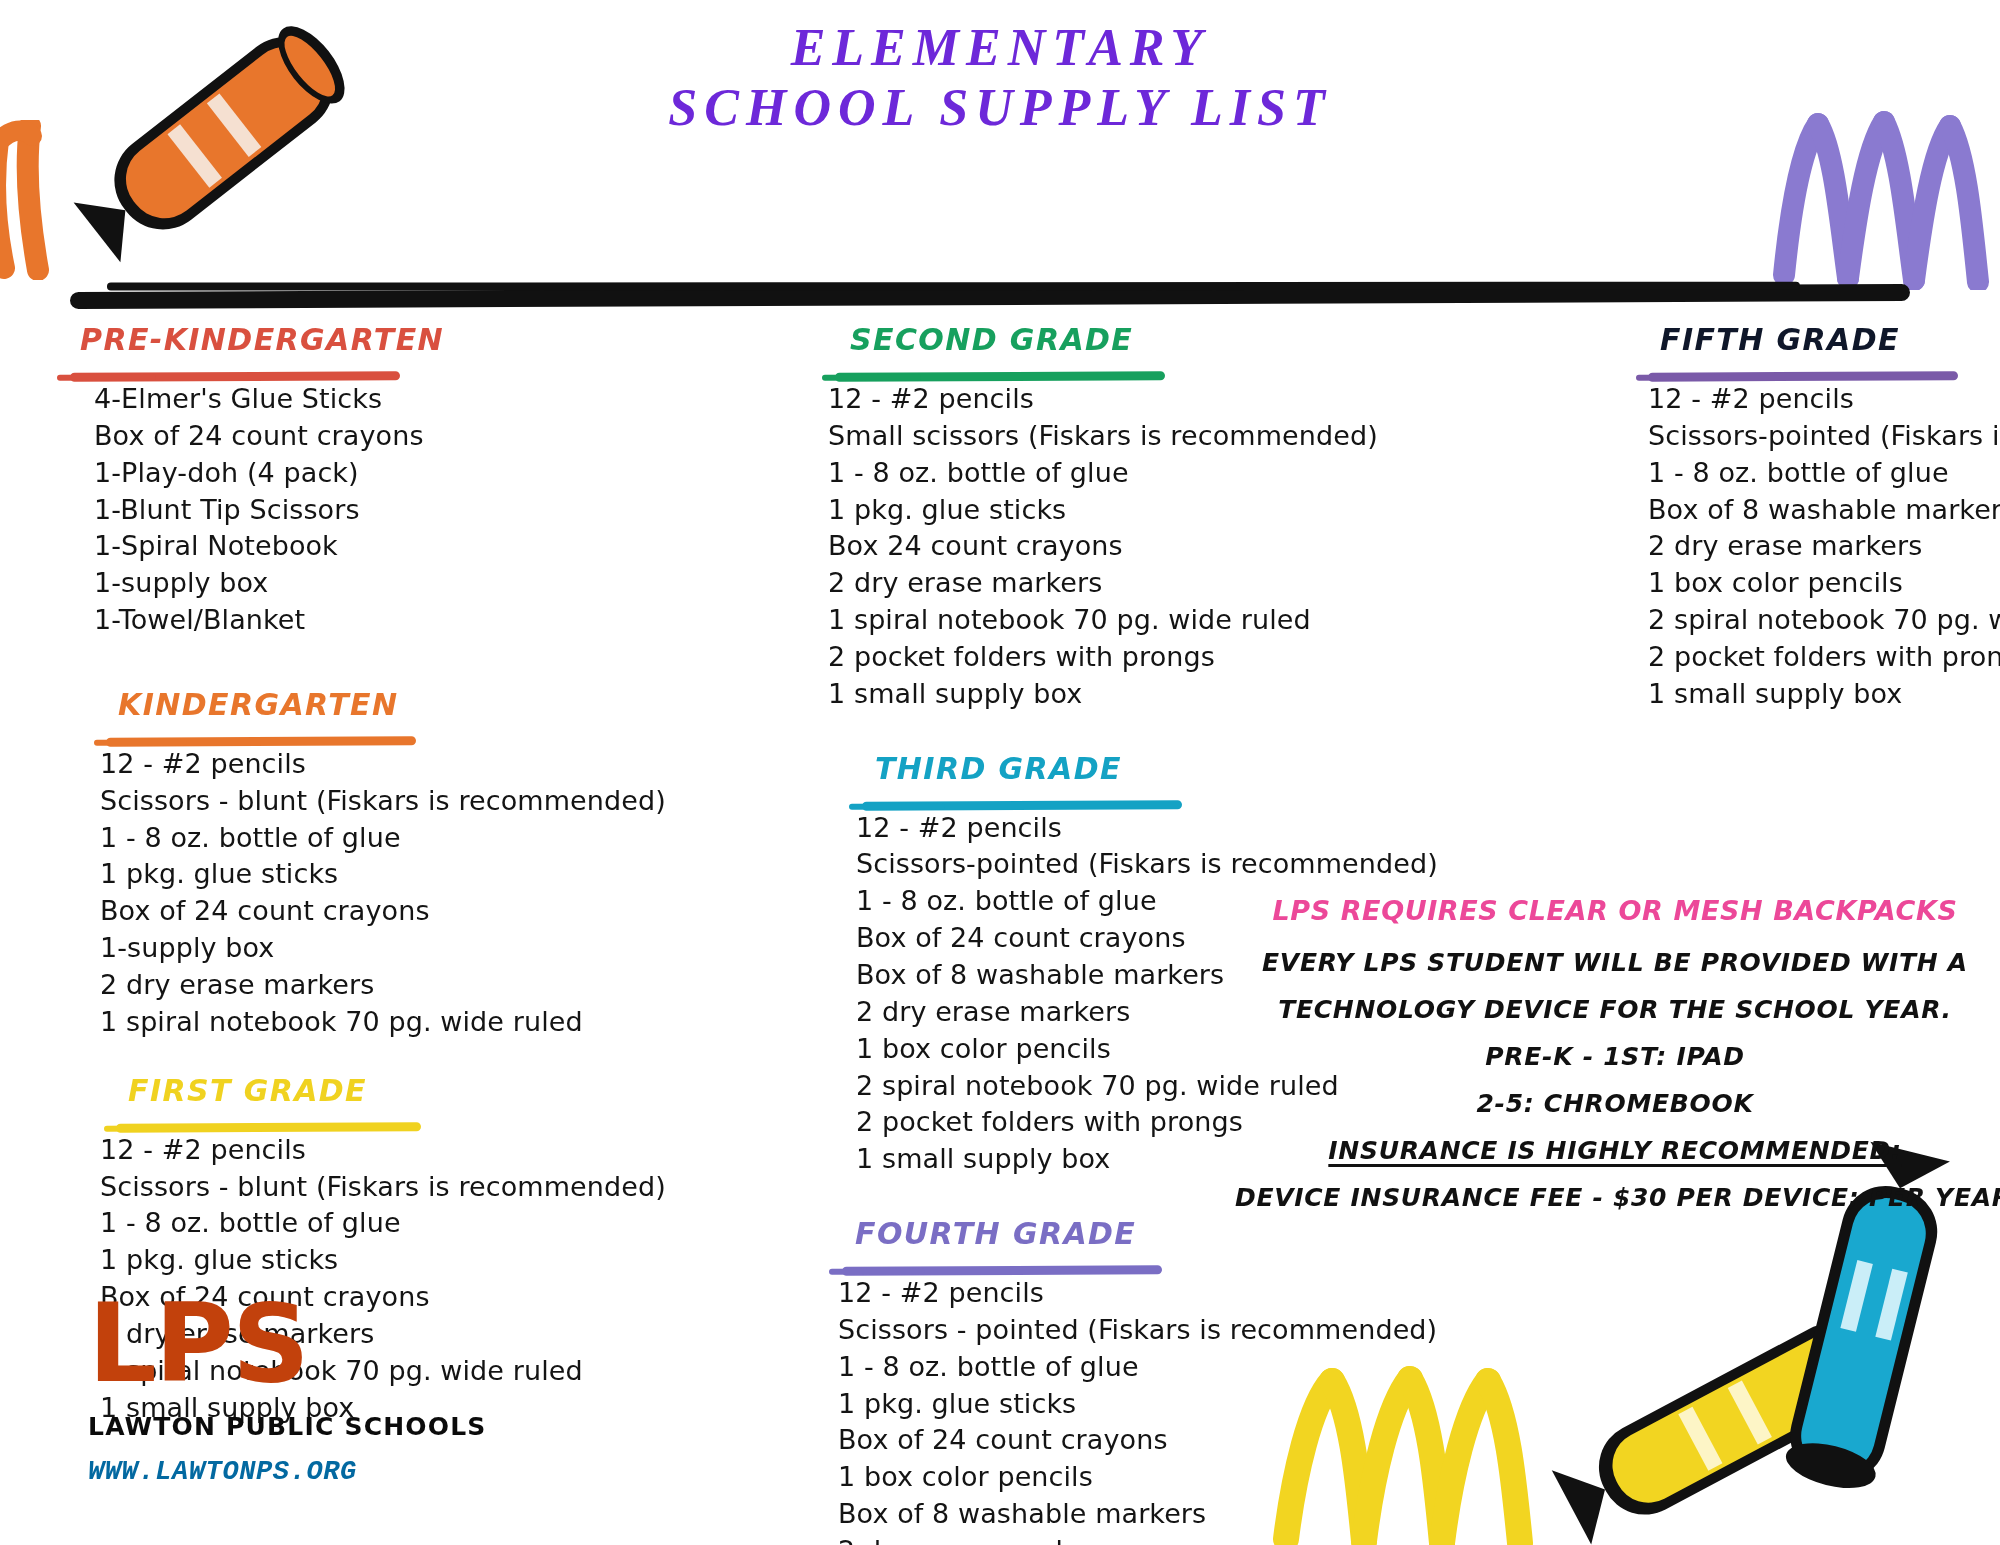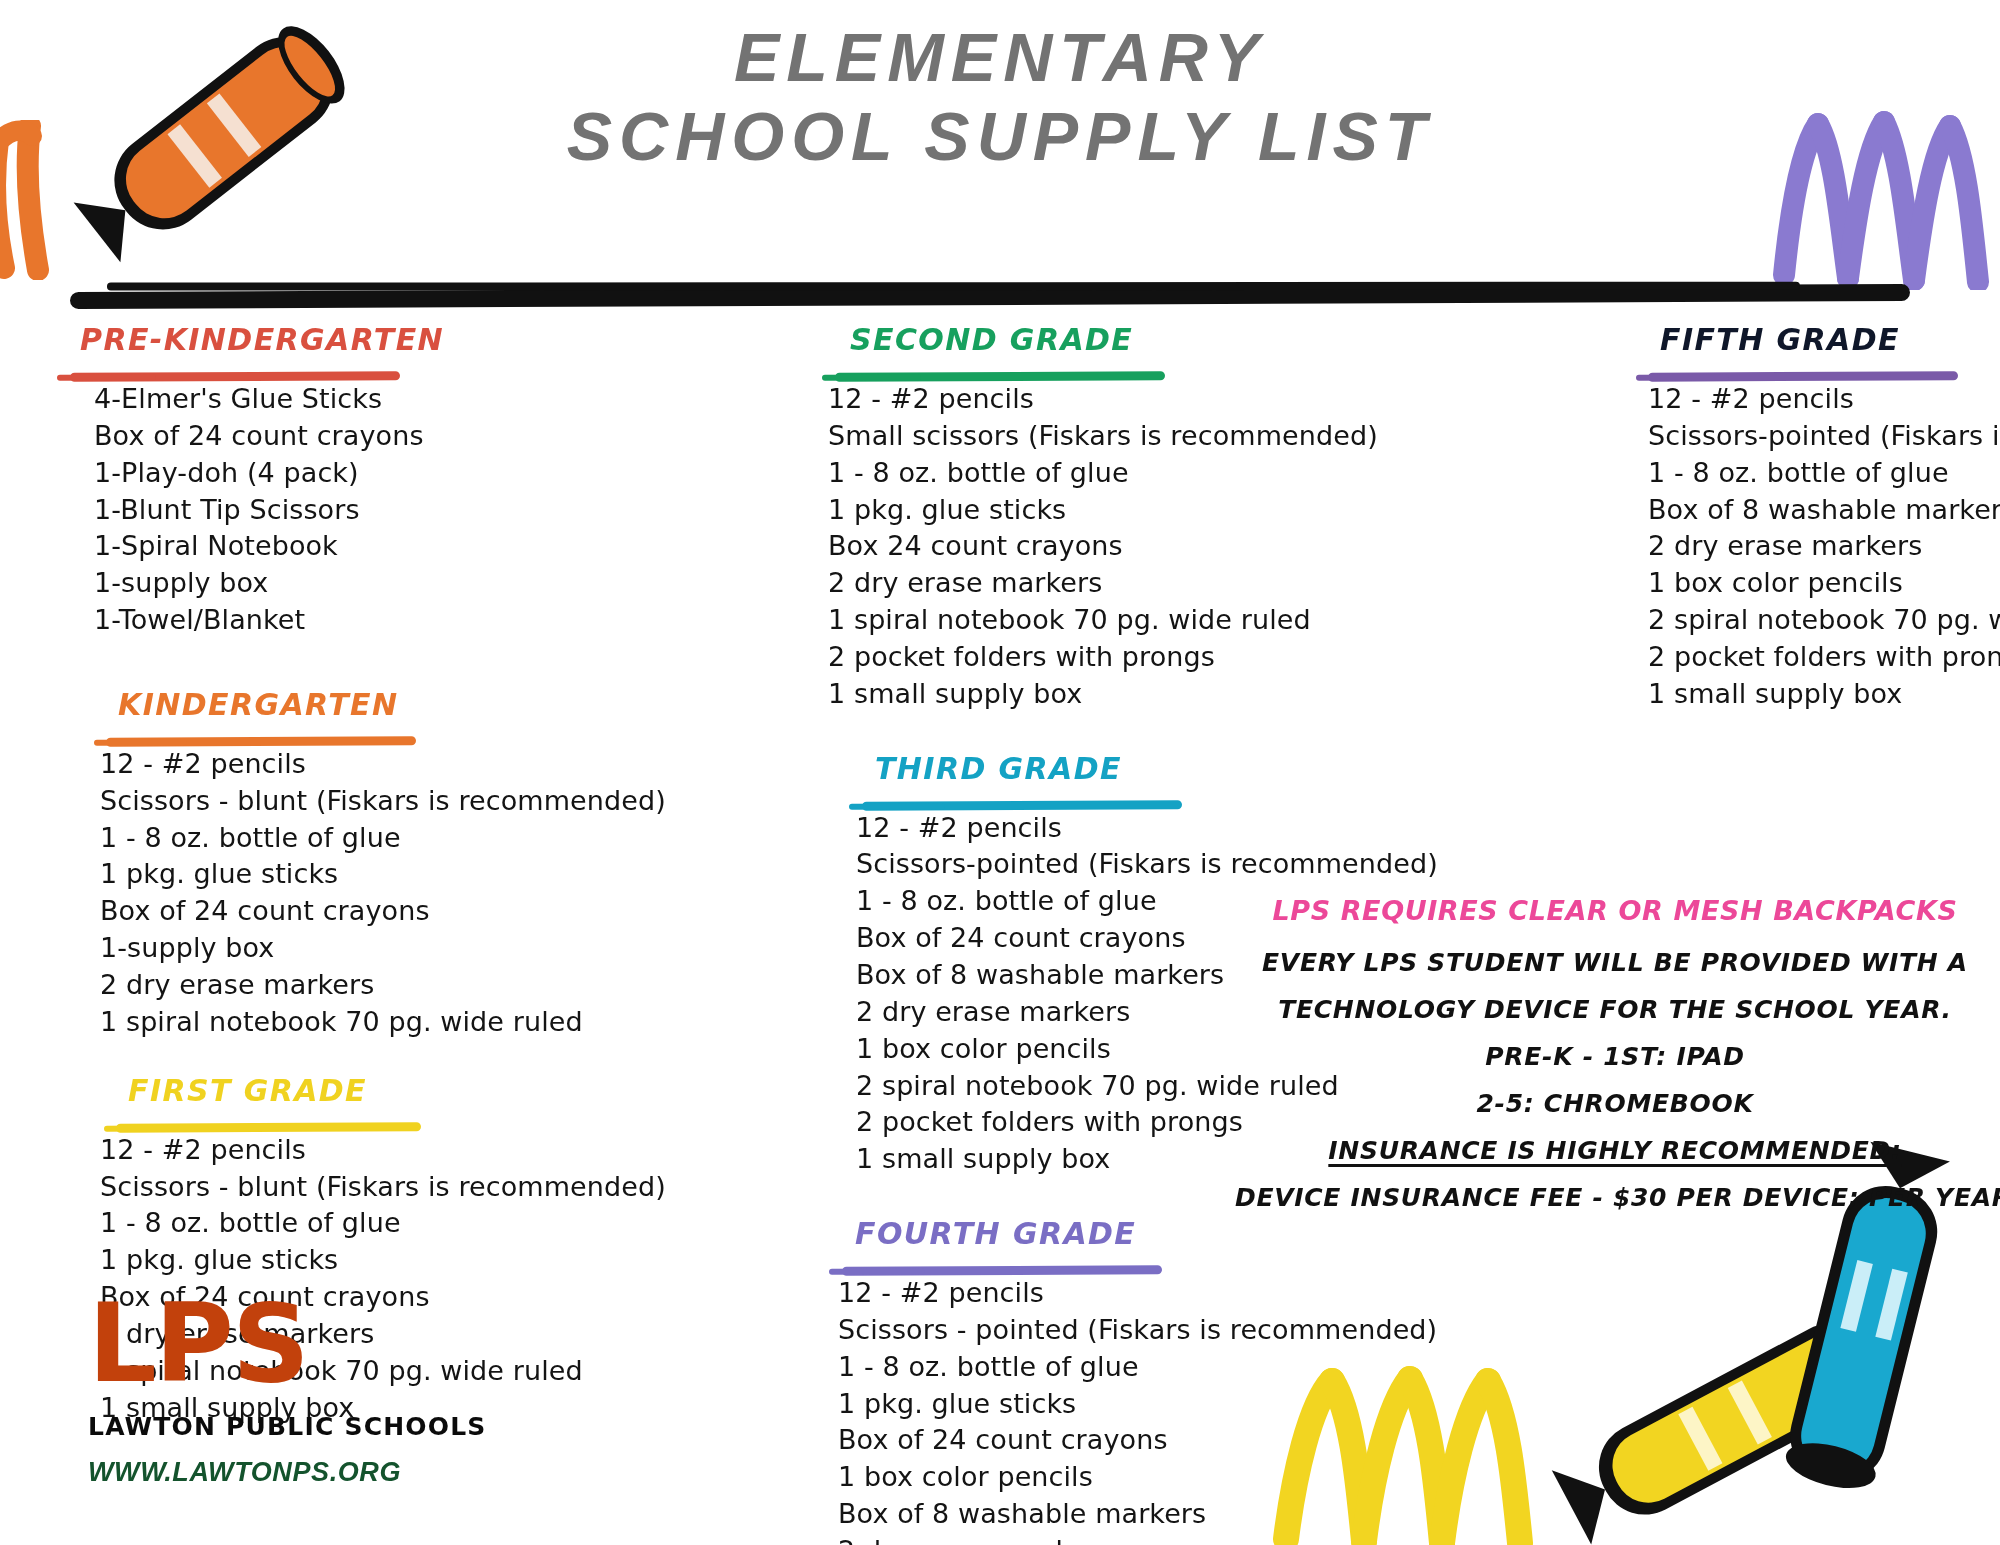--- a/index.html
+++ b/index.html
@@ -23,26 +23,26 @@
   #crayons-bottom-right { right: 0px; bottom: 0px; width: 470px; height: 430px; }
 
   
   .header {
     position: absolute;
     top: 18px; left: 0; right: 0;
     text-align: center;
     z-index: 5;
   }
   .header-line {
-    font-family: Liberation Sans, sans-serif;
+    font-family: Liberation Serif, serif;
     font-weight: bold;
     font-style: italic;
-    font-size: 68px;
+    font-size: 52px;
     letter-spacing: 7px;
-    color: #737373;
+    color: #6d28d9;
     line-height: 1.16;
     white-space: nowrap;
   }
 
   .rule {
     position: absolute;
     left: 70px;
     top: 288px;
     width: 1840px;
     height: 17px;
@@ -202,26 +202,26 @@
   }
   .logo-name {
     font-family: "DejaVu Sans", sans-serif;
     font-weight: bold;
     font-size: 25px;
     letter-spacing: 1.2px;
     color: #0b0b0b;
     margin-top: 14px;
   }
   .logo-url {
-    font-family: Liberation Sans, sans-serif;
+    font-family: Liberation Mono, monospace;
     font-weight: bold;
     font-style: italic;
     font-size: 27px;
     letter-spacing: 0.6px;
-    color: #14532d;
+    color: #0369a1;
     margin-top: 16px;
   }
 </style>
 </head>
 <body>
 
 <svg class="decor" id="orange-squiggle-left" viewBox="0 0 130 160">
   <path d="M8 20 C 2 65, 6 110, 14 148" stroke="#e8762c" stroke-width="22" fill="none" stroke-linecap="round"></path>
   <path d="M40 6 C 34 55, 40 105, 48 150" stroke="#e8762c" stroke-width="22" fill="none" stroke-linecap="round"></path>
   <path d="M8 22 C 22 8, 34 8, 42 16" stroke="#e8762c" stroke-width="20" fill="none" stroke-linecap="round"></path>

